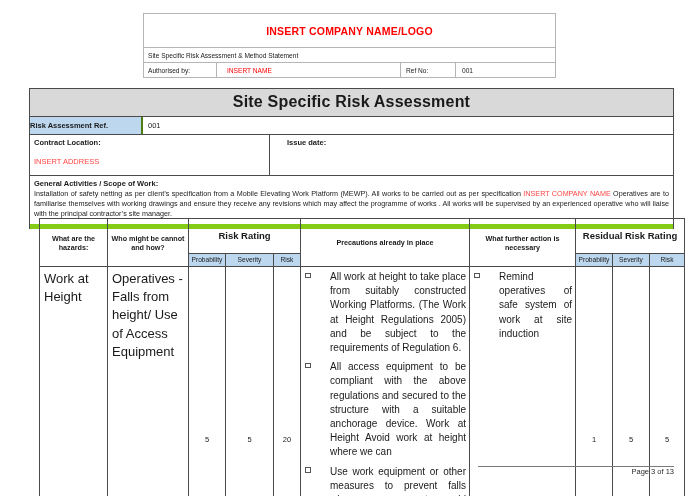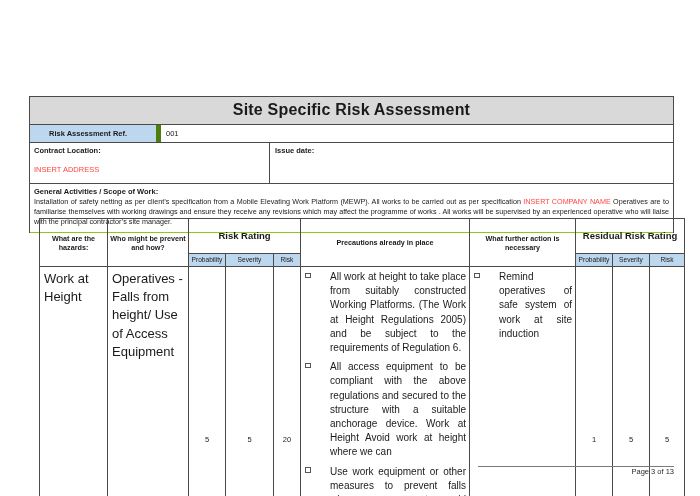--- a/index.html
+++ b/index.html
@@ -95,58 +95,58 @@
 
   
   .doc {
     position: absolute;
     left: 29px;
     top: 88px;
     width: 645px;
     box-sizing: border-box;
     border: 1px solid #4a4a4a;
     border-bottom: none;
-    margin-top: 8px;
   }
   .banner {
     background: #d9d9d9;
     border-bottom: 1px solid #4a4a4a;
     text-align: center;
     font-size: 16px;
     font-weight: bold;
     padding: 4px 0 5px 0;
     letter-spacing: .2px;
   }
   .row-ref {
     display: flex;
     border-bottom: 1px solid #4a4a4a;
     height: 17px;
   }
   .ref-label {
-    width: 131px;
+    width: 113px;
     background: #bdd7ee;
     font-size: 7.5px;
     font-weight: bold;
     display: flex;
     align-items: center;
-    padding-left: 19px;
-    border-right: 5px solid #4d7c0f;
+    padding-left: 0;
+    border-right: 2px solid #4d7c0f;
     box-sizing: border-box;
   }
   .ref-value {
     flex: 1;
     font-size: 7.5px;
     display: flex;
     align-items: center;
     padding-left: 5px;
   }
   .row-loc {
     display: flex;
     border-bottom: 1px solid #4a4a4a;
     height: 40px;
+    gap: 12px;
   }
   .loc-left {
     width: 240px;
     border-right: 1px solid #4a4a4a;
     padding: 3px 0 0 4px;
     box-sizing: border-box;
   }
   .loc-right {
     flex: 1;
     padding: 3px 0 0 5px;
@@ -155,21 +155,21 @@
   .loc-label {
     font-size: 7.5px;
     font-weight: bold;
   }
   .loc-addr {
     font-size: 7.5px;
     color: #ff4444;
     margin-top: 10px;
   }
   .row-general {
-    border-bottom: 1px solid #84cc16;
+    border-bottom: 5px solid #84cc16;
     padding: 3px 4px 4px 4px;
   }
   .gen-title {
     font-size: 7.5px;
     font-weight: bold;
     margin-bottom: 1px;
   }
   .gen-body {
     font-size: 7.2px;
     line-height: 1.42;
@@ -258,20 +258,34 @@
     font-size: 7.5px;
     padding-top: 0;
     color: #2a2a2a;
   }
 </style>
 </head>
 <body>
 
 <div class="page">
 
+  <div class="letterhead">
+    <div class="lh-logo">
+      <span class="lh-logo-text">INSERT COMPANY NAME/LOGO</span>
+    </div>
+    <div class="lh-row">
+      <span class="lh-title">Site Specific Risk Assessment &amp; Method Statement</span>
+    </div>
+    <div class="lh-row">
+      <span class="lh-auth-label">Authorised by:</span>
+      <span class="lh-auth-value">INSERT  NAME</span>
+      <span class="lh-ref-label">Ref No:</span>
+      <span class="lh-ref-value">001</span>
+    </div>
+  </div>
 
   <div class="doc">
     <div class="banner">Site Specific Risk Assessment</div>
 
     <div class="row-ref">
       <div class="ref-label">Risk Assessment Ref.</div>
       <div class="ref-value">001</div>
     </div>
 
     <div class="row-loc">
@@ -300,21 +314,21 @@
       <col style="width:27px">
       <col style="width:169px">
       <col style="width:106px">
       <col style="width:37px">
       <col style="width:37px">
       <col style="width:35px">
     </colgroup>
     <thead>
       <tr>
         <th rowspan="2">What are the hazards:</th>
-        <th rowspan="2">Who might be prevent and how?</th>
+        <th rowspan="2">Who might be cannot and how?</th>
         <th class="grp" colspan="3">Risk Rating</th>
         <th rowspan="2">Precautions already in place</th>
         <th rowspan="2">What further action is necessary</th>
         <th class="grp" colspan="3">Residual Risk Rating</th>
       </tr>
       <tr>
         <th class="sub">Probability</th>
         <th class="sub">Severity</th>
         <th class="sub">Risk</th>
         <th class="sub">Probability</th>

